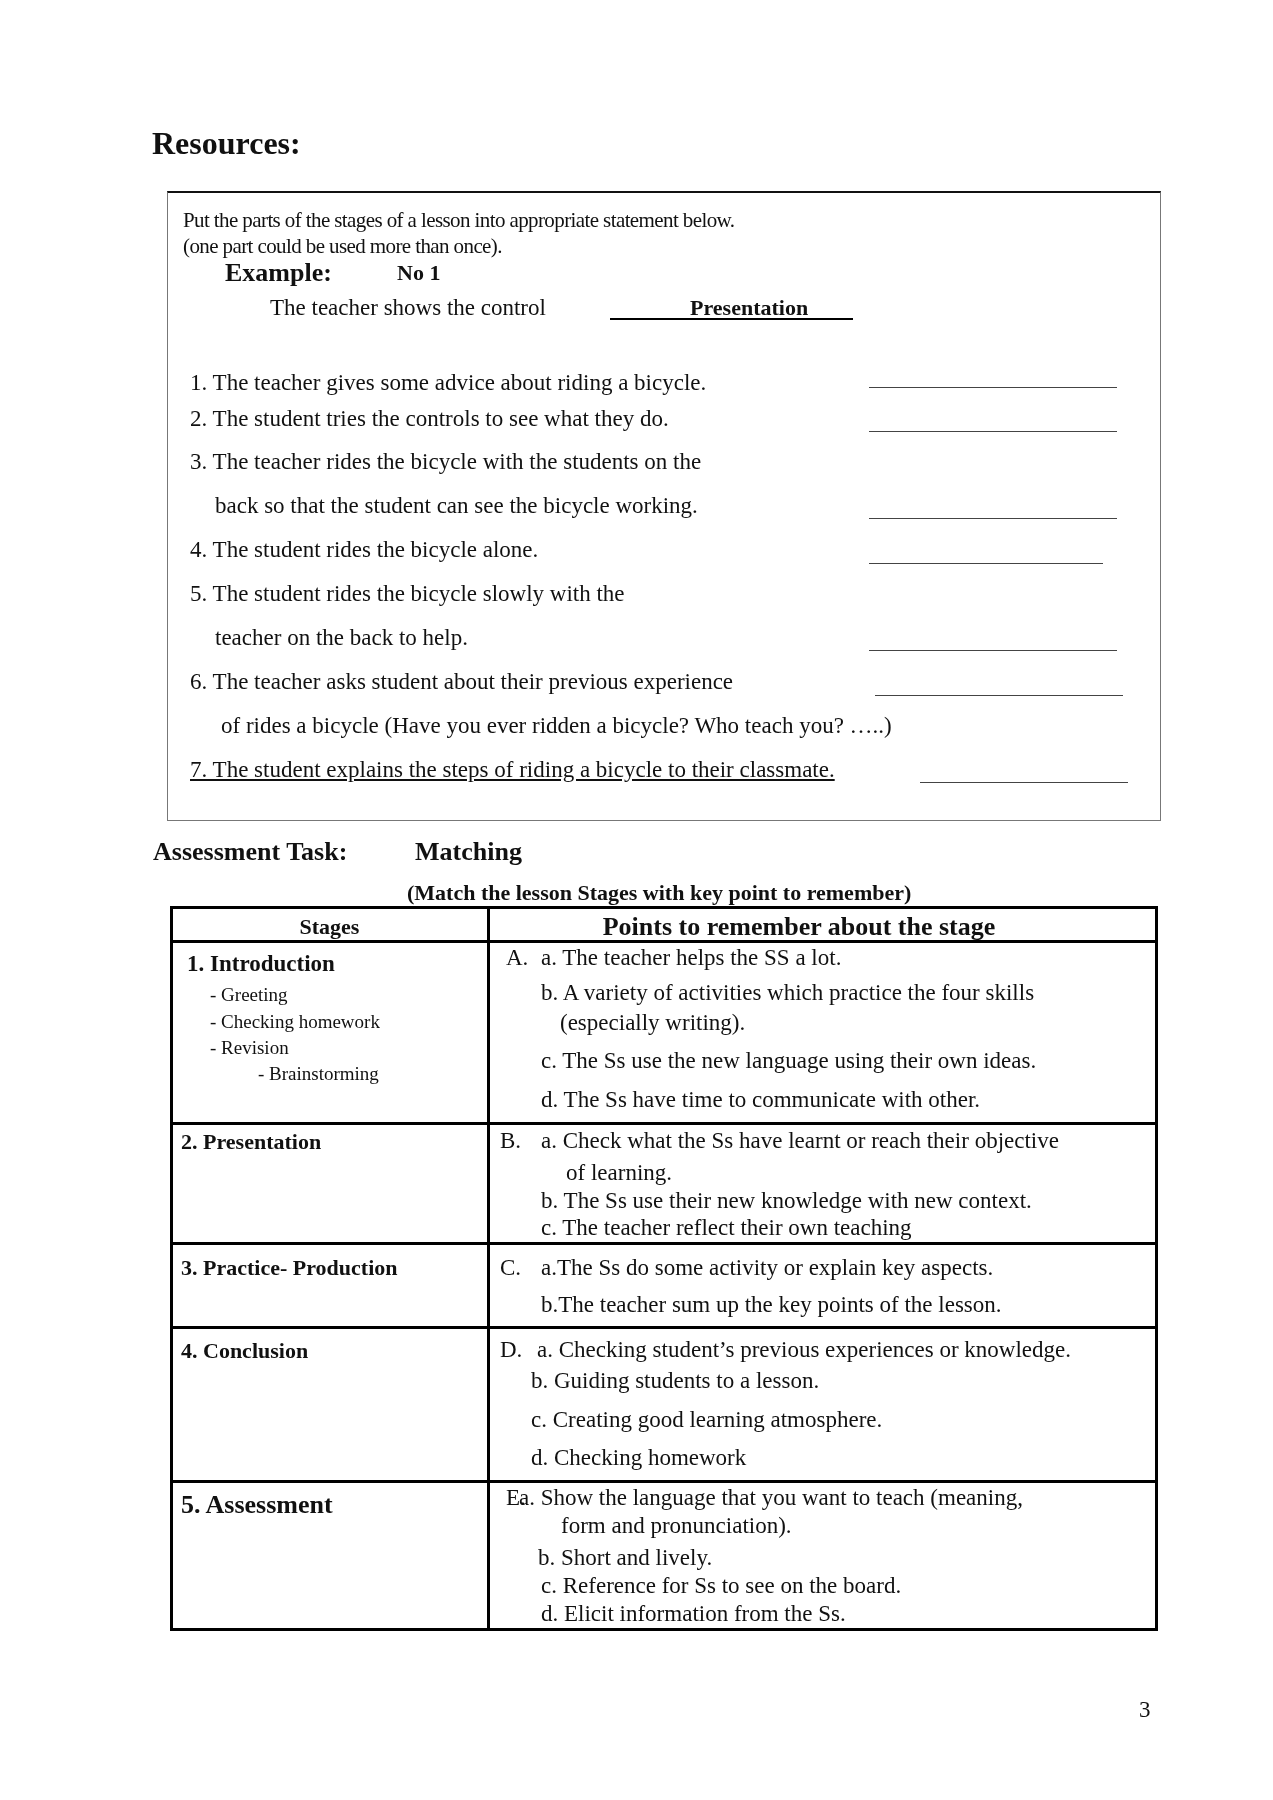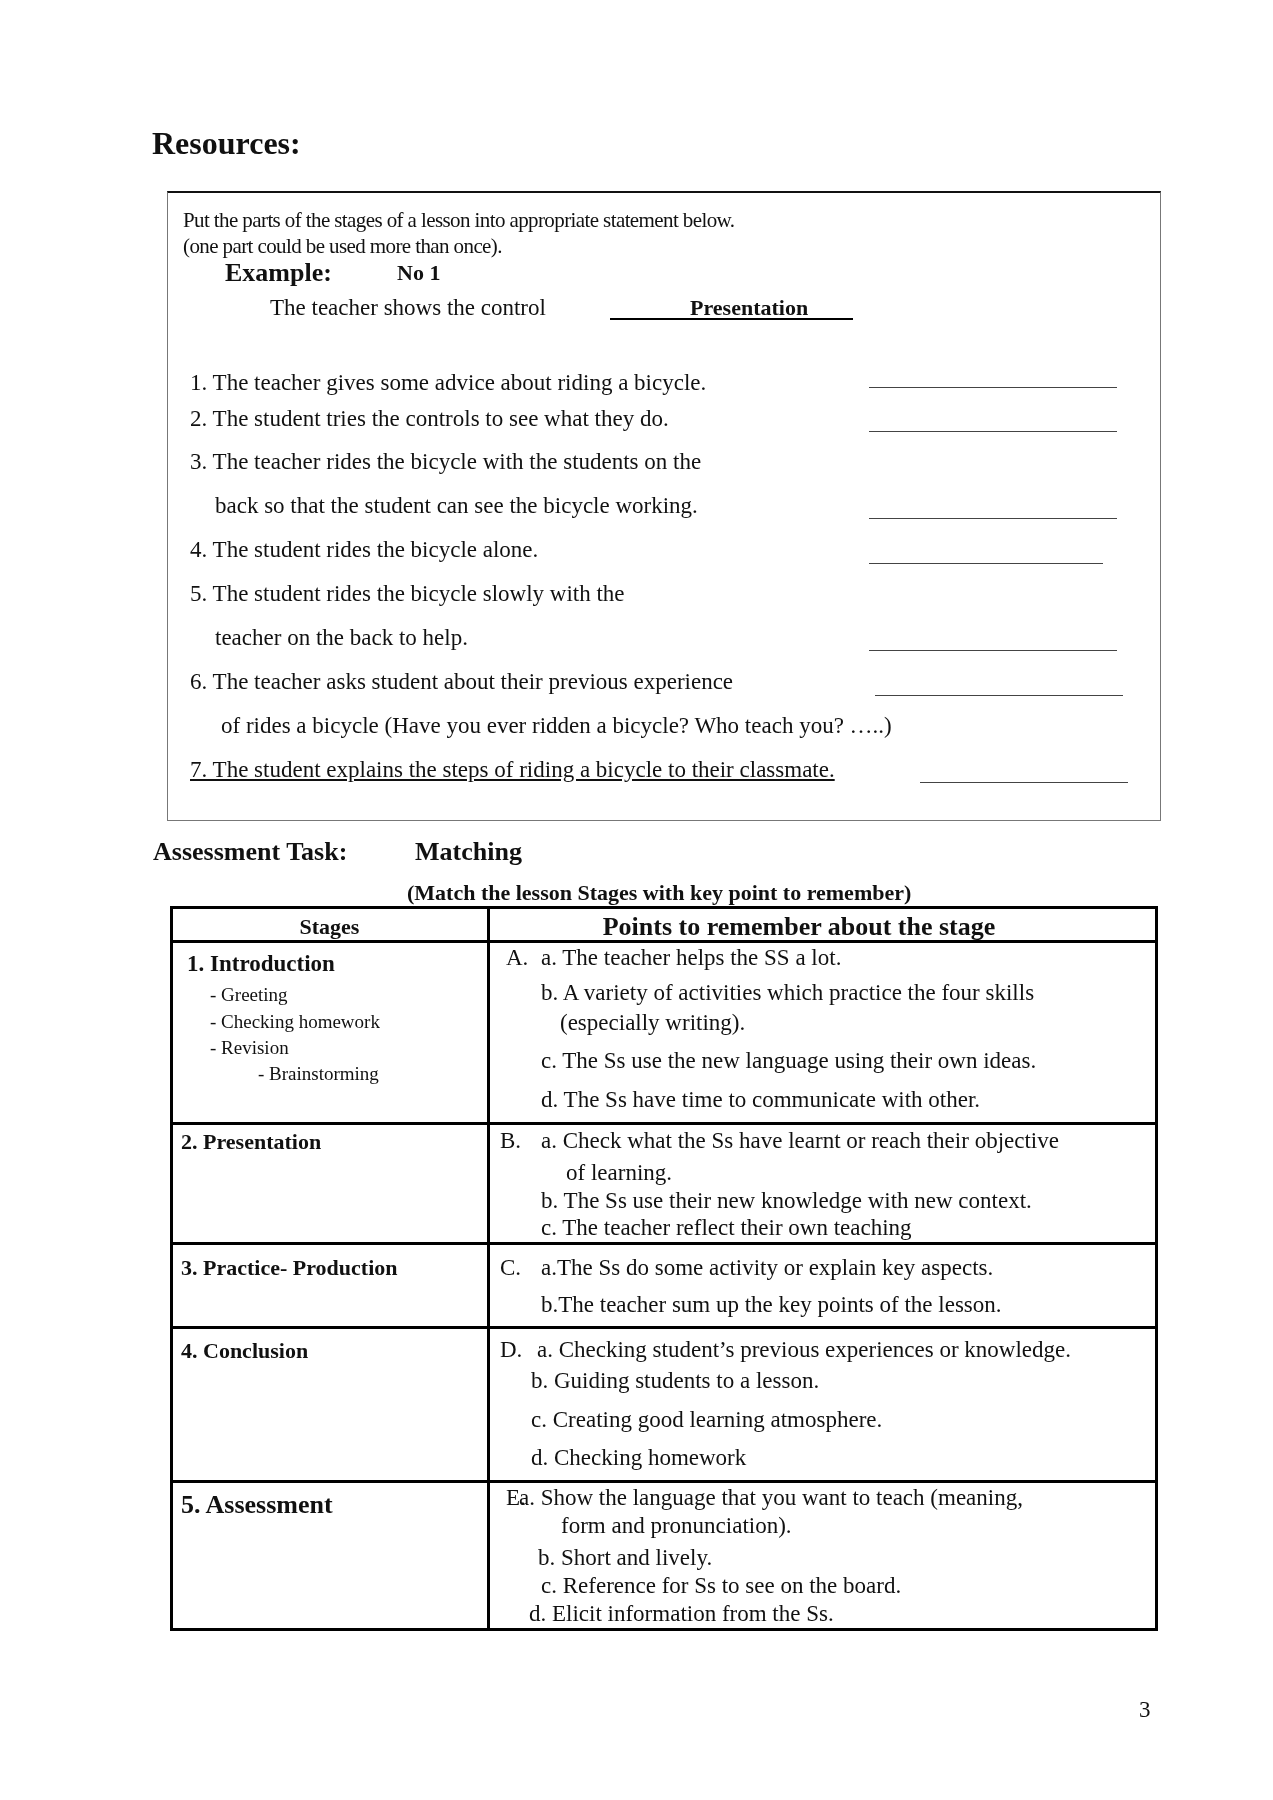--- a/index.html
+++ b/index.html
@@ -113,15 +113,15 @@
 <div class="abs t23" style="left:531px; top:1369px;">b. Guiding students to a lesson.</div>
 <div class="abs t23" style="left:531px; top:1408px;">c. Creating good learning atmosphere.</div>
 <div class="abs t23" style="left:531px; top:1446px;">d. Checking homework</div>
 
 <div class="abs t23 b" style="left:181px; top:1493px; font-size:26px;">5. Assessment</div>
 <div class="abs t23" style="left:506px; top:1486px;">E.</div>
 <div class="abs t23" style="left:519px; top:1486px;">a. Show the language that you want to teach (meaning,</div>
 <div class="abs t23" style="left:561px; top:1514px;">form and pronunciation).</div>
 <div class="abs t23" style="left:538px; top:1546px;">b. Short and lively.</div>
 <div class="abs t23" style="left:541px; top:1574px;">c. Reference for Ss to see on the board.</div>
-<div class="abs t23" style="left:529px; top:1602px;">d. Elicit information from the Ss.</div>
+<div class="abs t23" style="left:541px; top:1602px;">d. Elicit information from the Ss.</div>
 
 <div class="abs t23" style="left:1139px; top:1698px;">3</div>
 
 </body></html>

